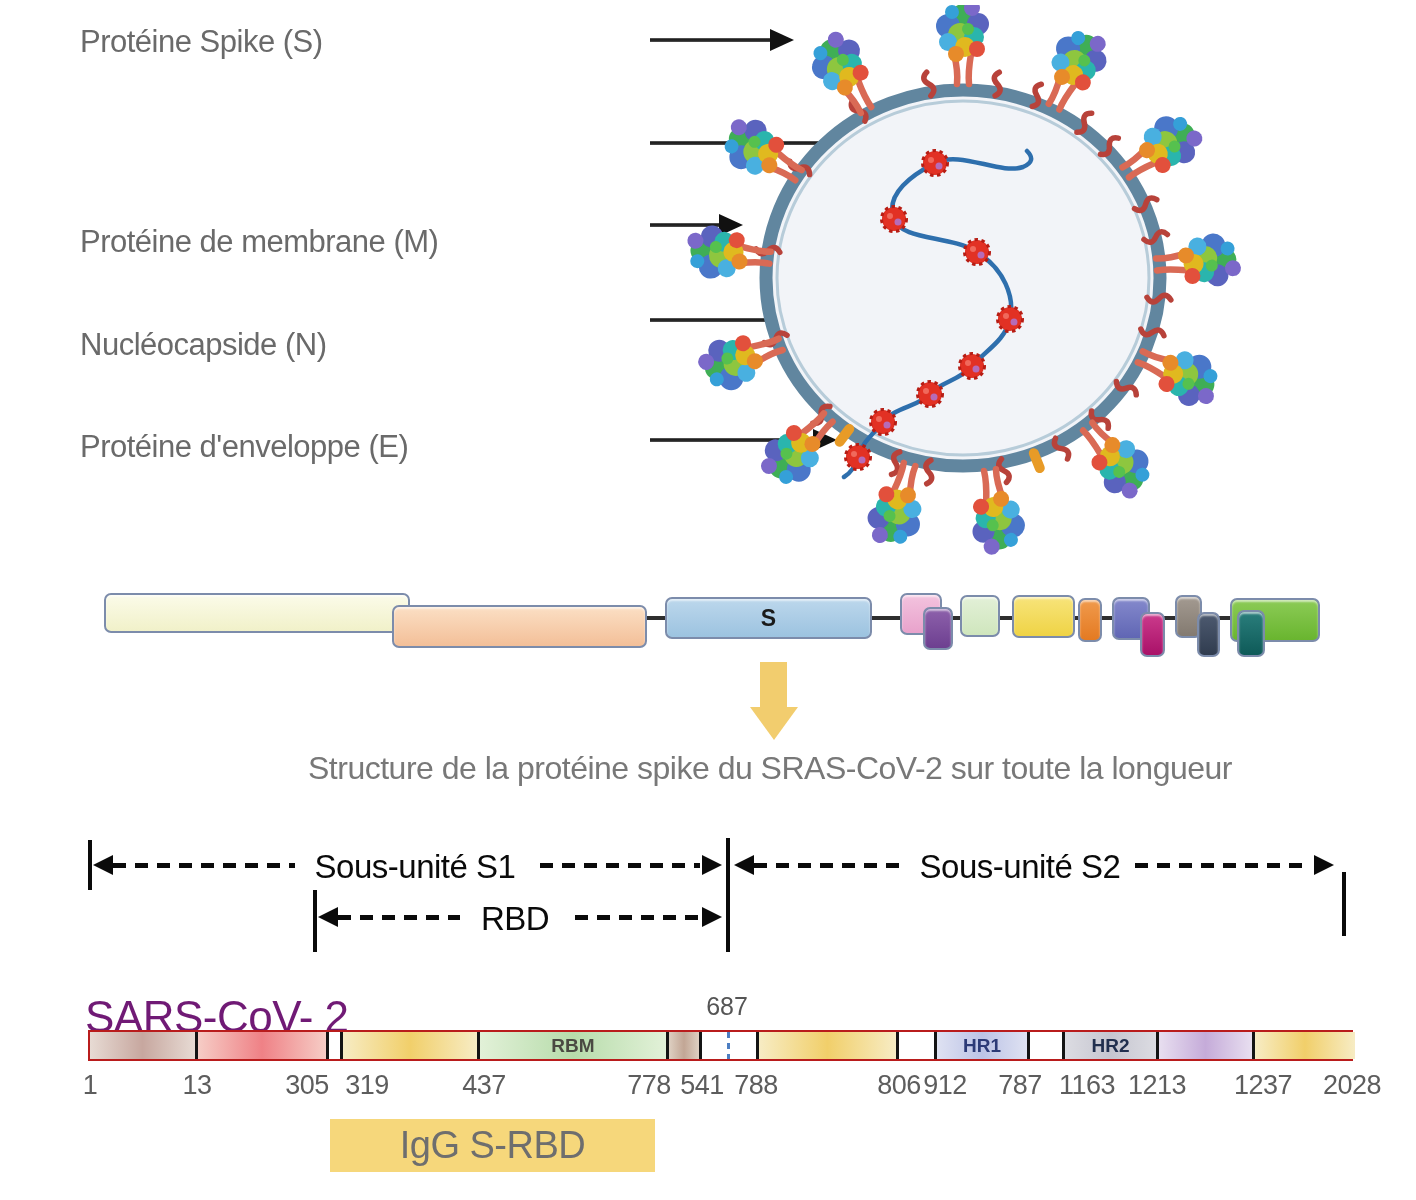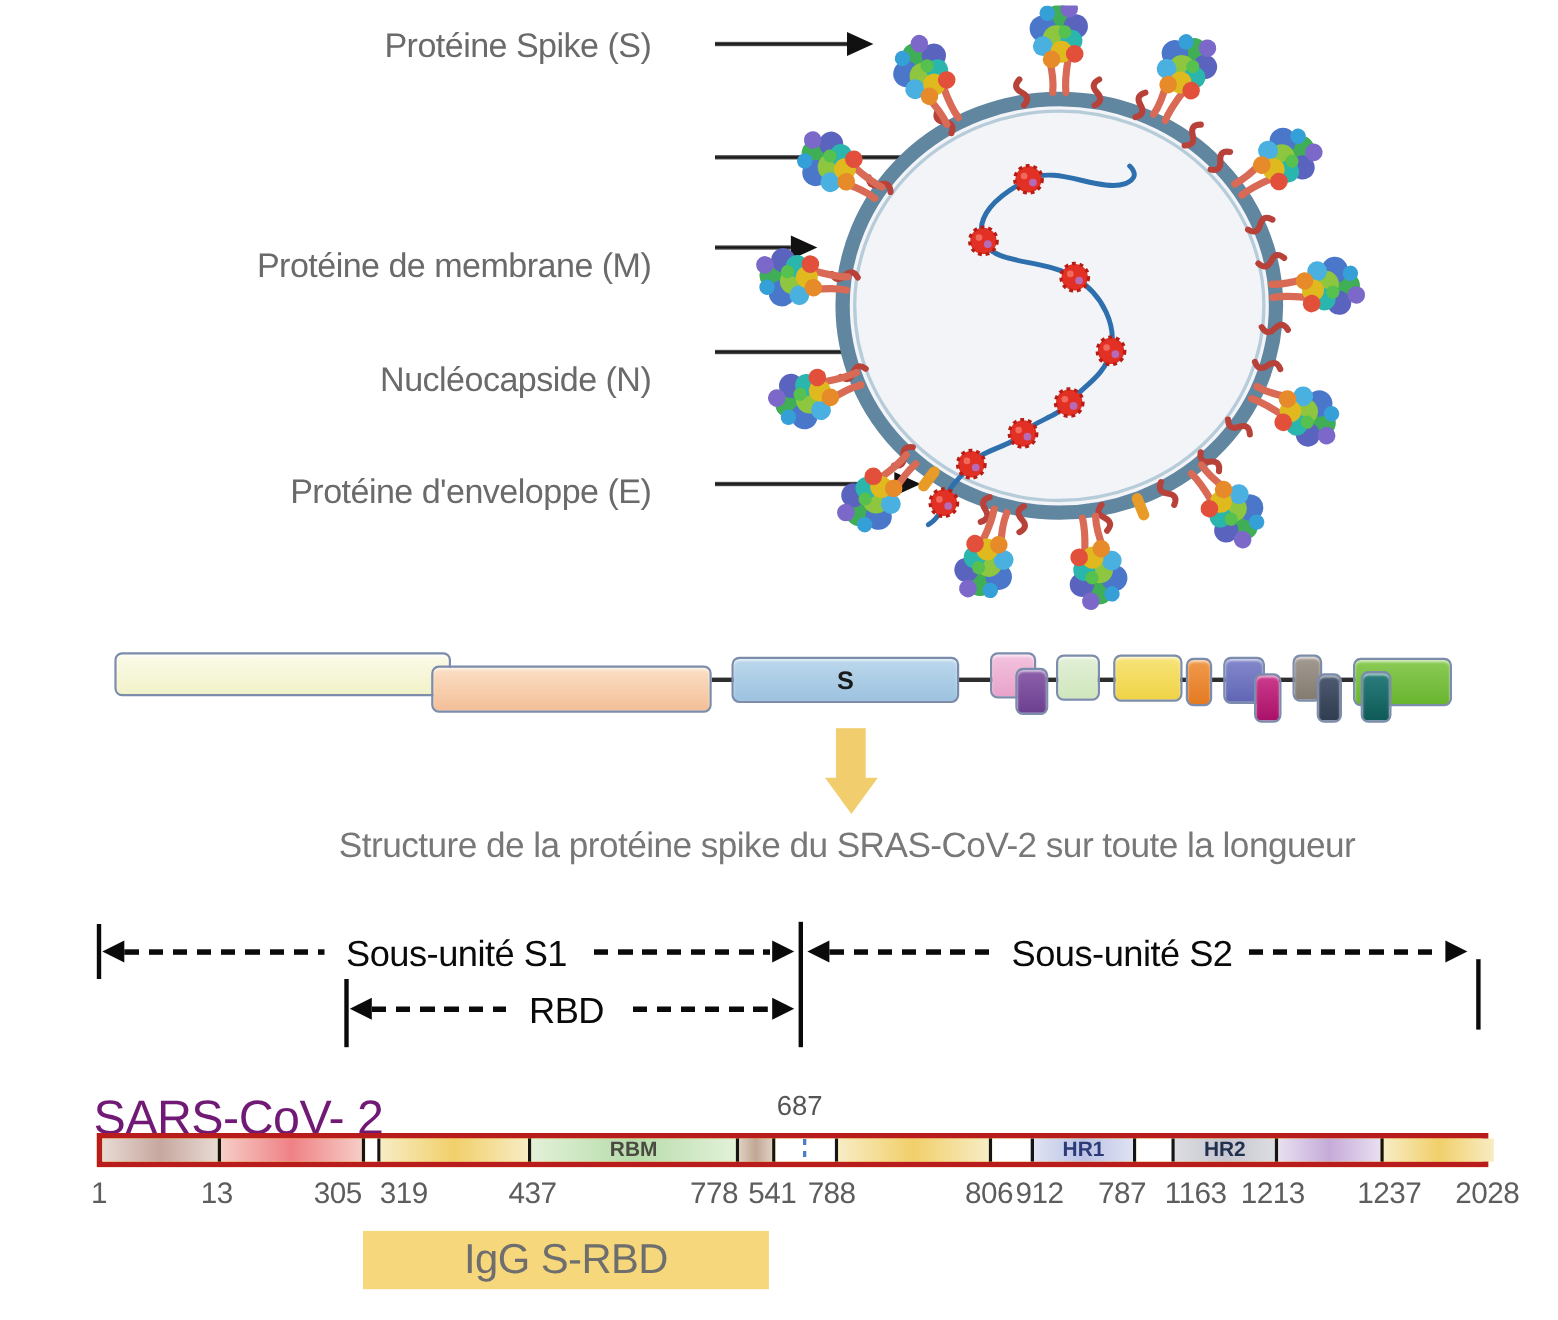--- a/index.html
+++ b/index.html
@@ -1,19 +1,19 @@
 <!DOCTYPE html>
 <html><head>
 <meta charset="utf-8">
 <style>
   html,body{margin:0;padding:0;background:#fff;}
   .canvas{position:relative;width:1416px;height:1200px;background:#fff;overflow:hidden;
           font-family:"Liberation Sans",sans-serif;}
   
-  .vlabel{position:absolute;left:80px;width:512px;text-align:right;font-size:31px;
+  .vlabel{position:absolute;left:80px;width:512px;text-align:left;font-size:31px;
           color:#6a6a6a;letter-spacing:-0.5px;white-space:nowrap;}
   
   .arrow{position:absolute;height:4px;background:linear-gradient(180deg,#666,#111 45%,#555);}
   .arrow::after{content:'';position:absolute;right:-24px;top:-9px;width:0;height:0;
           border-left:24px solid #111;border-top:11px solid transparent;border-bottom:11px solid transparent;}
   
   .gbox{position:absolute;border:2px solid #7c8cab;border-radius:7px;box-sizing:border-box;
         box-shadow:inset 0 2px 2px rgba(255,255,255,.6);}
   .gline{position:absolute;height:4px;background:#2e2e2e;}
   .sgene{display:flex;align-items:center;justify-content:center;font-weight:bold;
@@ -30,31 +30,31 @@
   .vbar{position:absolute;width:4px;background:#0a0a0a;}
   .ah-l{position:absolute;width:0;height:0;border-right:20px solid #0a0a0a;
         border-top:10px solid transparent;border-bottom:10px solid transparent;}
   .ah-r{position:absolute;width:0;height:0;border-left:20px solid #0a0a0a;
         border-top:10px solid transparent;border-bottom:10px solid transparent;}
   .mlabel{position:absolute;font-size:33px;color:#0a0a0a;letter-spacing:-0.5px;
           text-align:center;white-space:nowrap;}
   
   .sars{position:absolute;left:85px;top:992px;font-size:44px;color:#701a75;letter-spacing:-0.5px;}
   .c687{position:absolute;left:727px;top:992px;transform:translateX(-50%);font-size:25px;color:#555;}
-  .bar{position:absolute;left:88px;top:1030px;width:1265px;height:31px;border:5px solid #b91c1c;
-       box-sizing:border-box;background:#fde047;}
+  .bar{position:absolute;left:88px;top:1030px;width:1265px;height:31px;border:2px solid #b91c1c;
+       box-sizing:border-box;background:#b91c1c;}
   .seg{position:absolute;top:0;bottom:0;border-right:3px solid #141414;box-sizing:border-box;
        display:flex;align-items:center;justify-content:center;font-weight:bold;font-size:19px;}
   .seg.last{border-right:none;}
   .bluedash{position:absolute;top:0;bottom:0;width:3px;
        background:repeating-linear-gradient(180deg,#4d7ec2 0 6px,transparent 6px 11px);}
   .num{position:absolute;top:1070px;transform:translateX(-50%);font-size:27px;color:#5d5d5d;
        letter-spacing:-0.5px;white-space:nowrap;}
   
-  .igg{position:absolute;left:330px;top:1119px;width:369px;height:53px;background:#f6d77b;
+  .igg{position:absolute;left:330px;top:1119px;width:325px;height:53px;background:#f6d77b;
        display:flex;align-items:center;justify-content:center;font-size:38px;color:#6e6e6e;
        letter-spacing:-0.5px;}
 </style>
 </head>
 <body>
 
 <div class="canvas">
 
   <div class="vlabel" style="top:24px">Protéine Spike (S)</div>
   <div class="vlabel" style="top:224px">Protéine de membrane (M)</div>

